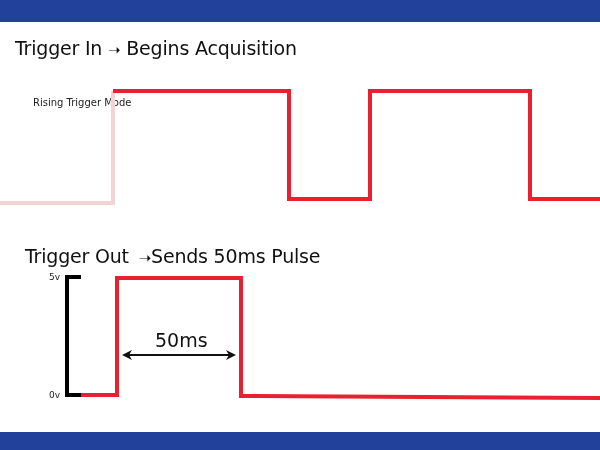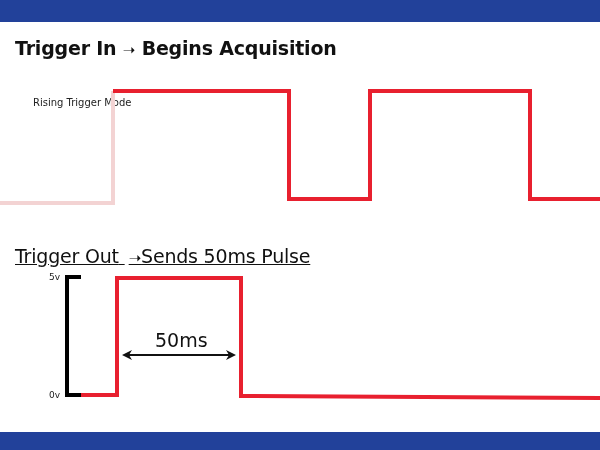--- a/index.html
+++ b/index.html
@@ -11,28 +11,28 @@
   .subtitle { position: absolute; color: #222; font-size: 10px; white-space: nowrap; margin-top: 31px; }
   .axis-label { position: absolute; color: #222; font-size: 9px; text-align: right; }
   .dur-label { position: absolute; color: #111; font-size: 19px; }
   svg.canvas { position: absolute; left: 0; top: 0; }
 </style>
 </head>
 <body>
 
 <div class="bar bar-top" style="background: rgb(34, 65, 154);"></div>
 
-<div class="title" style="left:15px; top:37px;font-weight:bold;">
+<div class="title" style="left:15px; top:37px;">
   <span>Trigger In</span>
   <span style="font-size:15px;">➝</span>
   <span>Begins Acquisition</span>
 </div>
 <div class="subtitle" style="left:33px; top:66px;">Rising Trigger Mode</div>
 
-<div class="title" style="left:15px; top:245px;text-decoration:underline;">
+<div class="title" style="left:25px; top:245px;">
   <span>Trigger Out</span>
   <span style="font-size:15px; margin-left:4px;">➝</span><span>Sends 50ms Pulse</span>
 </div>
 
 <div class="axis-label" style="left:49px; top:272px;">5v</div>
 <div class="axis-label" style="left:49px; top:390px;">0v</div>
 <div class="dur-label" style="left:155px; top:329px;">50ms</div>
 
 <svg class="canvas" width="600" height="450">
   <defs>

